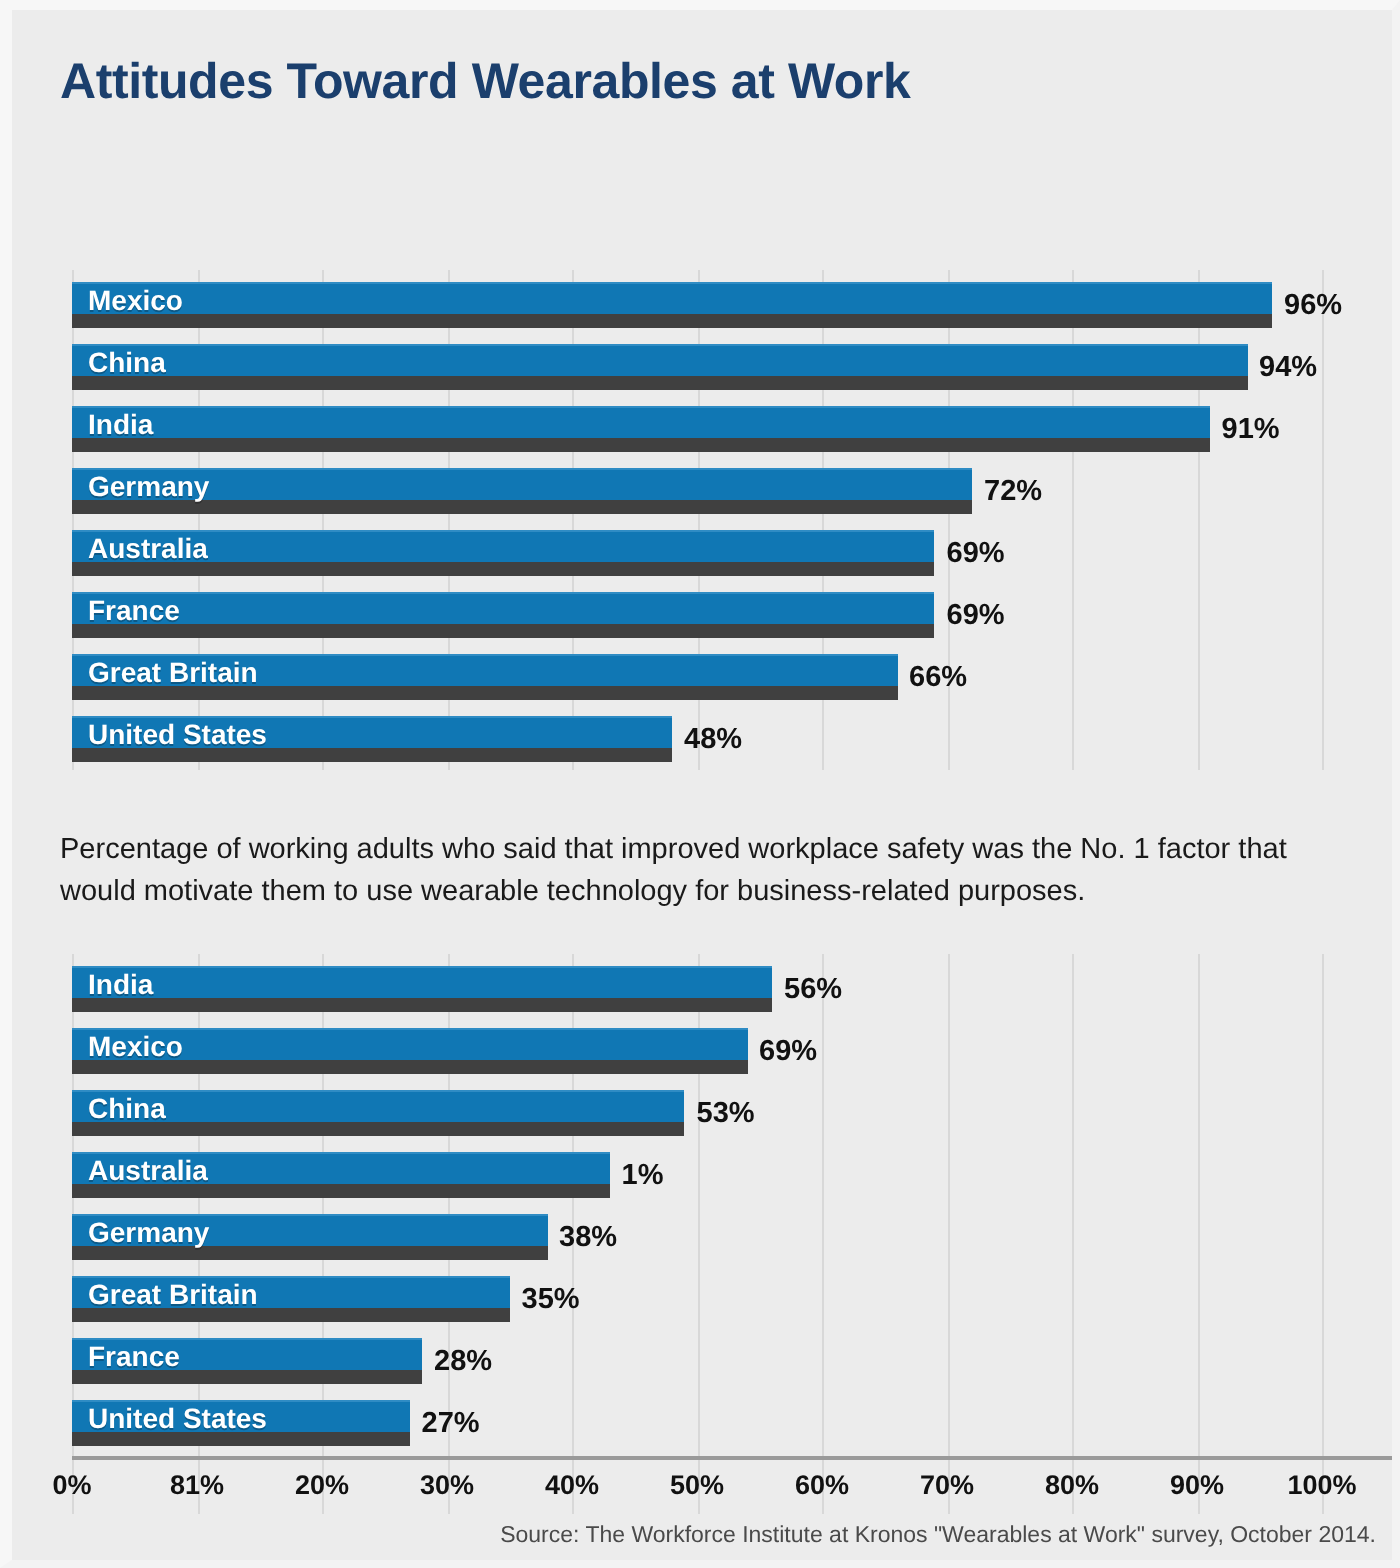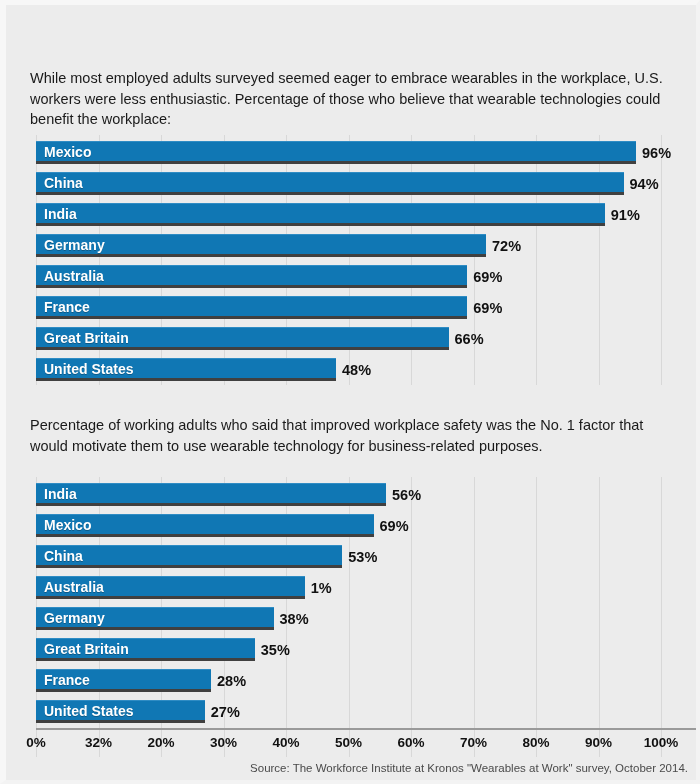--- a/index.html
+++ b/index.html
@@ -105,21 +105,21 @@
     height: 23px;
   }
   .bar {
     position: absolute;
     left: 30px;
     top: 0;
     height: 23px;
     background: #1077b4;
     box-sizing: border-box;
     border-top: 1px solid #2f8cc4;
-    border-bottom: 3px solid #404040;
+    border-bottom: 7px solid #404040;
   }
   .bar-label {
     position: absolute;
     left: 8px;
     top: 50%;
     transform: translateY(-50%);
     font-size: 14px;
     font-weight: bold;
     color: #ffffff;
     white-space: nowrap;
@@ -144,22 +144,22 @@
     color: #4a4a4a;
     white-space: nowrap;
   }
 </style>
 </head>
 <body>
 
 <div id="infographic">
   <div id="inner">
 
-
-    <div class="intro intro-1">While most employed adults surveyed seemed eager to embrace wearables in the workplace, U.S. workers were less enthusiastic. Percentage of those who believe that wearable technologies could benefit the workplace:</div>
+    <div class="title">Attitudes Toward Wearables at Work</div>
+
 
     <div class="chart" id="chart1">
       <div class="plot" id="chart1-grid">
           <div class="gridline" style="left: 0px;"></div>
           <div class="gridline" style="left: 62.5px;"></div>
           <div class="gridline" style="left: 125px;"></div>
           <div class="gridline" style="left: 187.5px;"></div>
           <div class="gridline" style="left: 250px;"></div>
           <div class="gridline" style="left: 312.5px;"></div>
           <div class="gridline" style="left: 375px;"></div>
@@ -284,21 +284,21 @@
               <span class="bar-label">United States</span>
             </div>
             <div class="bar-value" style="left: 204.75px;">27%</div>
           </div>
         </div>
     </div>
 
     <div class="axis-line" id="axis-line" style="top: 723px;"></div>
     <div class="axis-labels" id="axis-labels" style="top: 730px;">
         <span class="axis-tick" style="left: 30px;">0%</span>
-        <span class="axis-tick" style="left: 92.5px;">32%</span>
+        <span class="axis-tick" style="left: 92.5px;">81%</span>
         <span class="axis-tick" style="left: 155px;">20%</span>
         <span class="axis-tick" style="left: 217.5px; text-align: center;">30%</span>
         <span class="axis-tick" style="left: 280px;">40%</span>
         <span class="axis-tick" style="left: 342.5px;">50%</span>
         <span class="axis-tick" style="left: 405px;">60%</span>
         <span class="axis-tick" style="left: 467.5px; text-align: center;">70%</span>
         <span class="axis-tick" style="left: 530px;">80%</span>
         <span class="axis-tick" style="left: 592.5px;">90%</span>
         <span class="axis-tick" style="left: 655px;">100%</span>
       </div>

